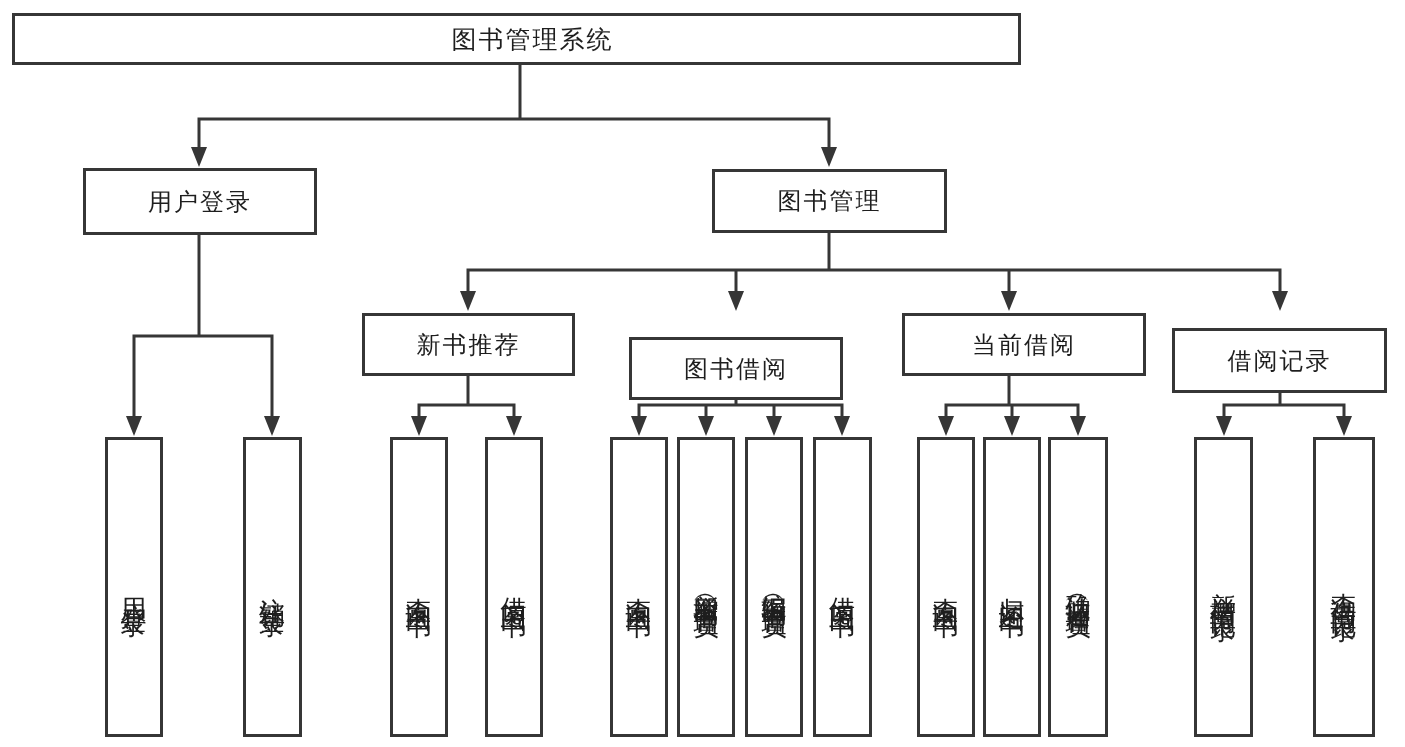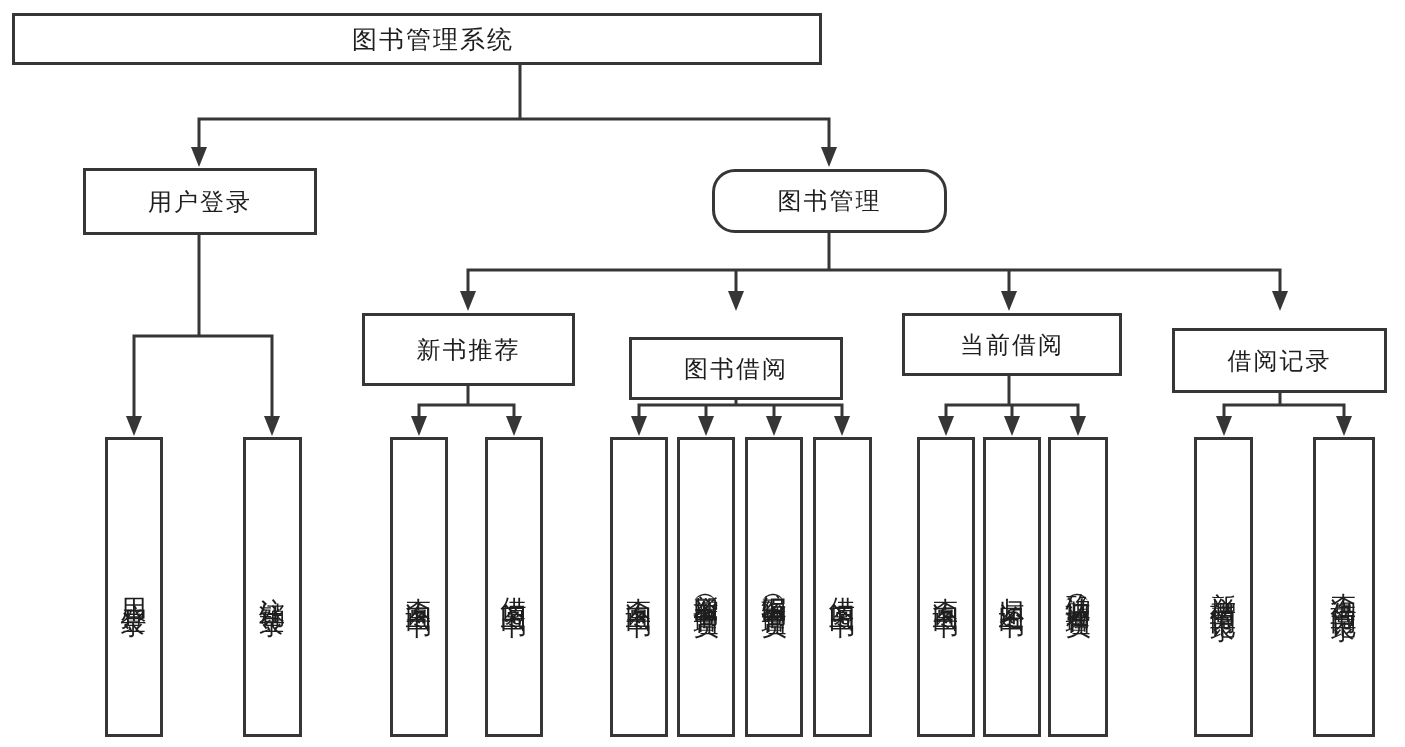--- a/index.html
+++ b/index.html
@@ -108,28 +108,28 @@
 
       <path d="M938 416 h16 L946 436 Z"></path>
       <path d="M1004 416 h16 L1012 436 Z"></path>
       <path d="M1070 416 h16 L1078 436 Z"></path>
 
       <path d="M1216 416 h16 L1224 436 Z"></path>
       <path d="M1336 416 h16 L1344 436 Z"></path>
     </g>
   </svg>
 
-  <div class="node hnode root-node" style="left:12px; top:13px; width:810px; height:52px;padding-left:32px;">图书管理系统</div>
+  <div class="node hnode root-node" style="left:12px; top:13px; width:1009px; height:52px;padding-left:32px;">图书管理系统</div>
 
   <div class="node hnode" style="left:83px; top:168px; width:234px; height:67px;">用户登录</div>
-  <div class="node hnode" style="left:712px; top:169px; width:235px; height:64px;border-radius:23px;">图书管理</div>
+  <div class="node hnode" style="left:712px; top:169px; width:235px; height:64px;">图书管理</div>
 
-  <div class="node hnode" style="left:362px; top:313px; width:213px; height:73px;font-family:Liberation Serif, serif;">新书推荐</div>
+  <div class="node hnode" style="left:362px; top:313px; width:213px; height:63px;font-family:Liberation Serif, serif;">新书推荐</div>
   <div class="node hnode" style="left:629px; top:313px; width:214px; height:63px;margin-top:24px;">图书借阅</div>
-  <div class="node hnode" style="left:902px; top:313px; width:220px; height:63px;">当前借阅</div>
+  <div class="node hnode" style="left:902px; top:313px; width:244px; height:63px;">当前借阅</div>
   <div class="node hnode" style="left:1172px; top:328px; width:215px; height:65px;">借阅记录</div>
 
   <div class="node vnode" style="left:105px; top:437px; width:58px; height:300px;">
     <span>用户登录</span>
   </div>
   <div class="node vnode" style="left:243px; top:437px; width:59px; height:300px;">
     <span>注销登录</span>
   </div>
 
   <div class="node vnode" style="left:390px; top:437px; width:58px; height:300px;">

